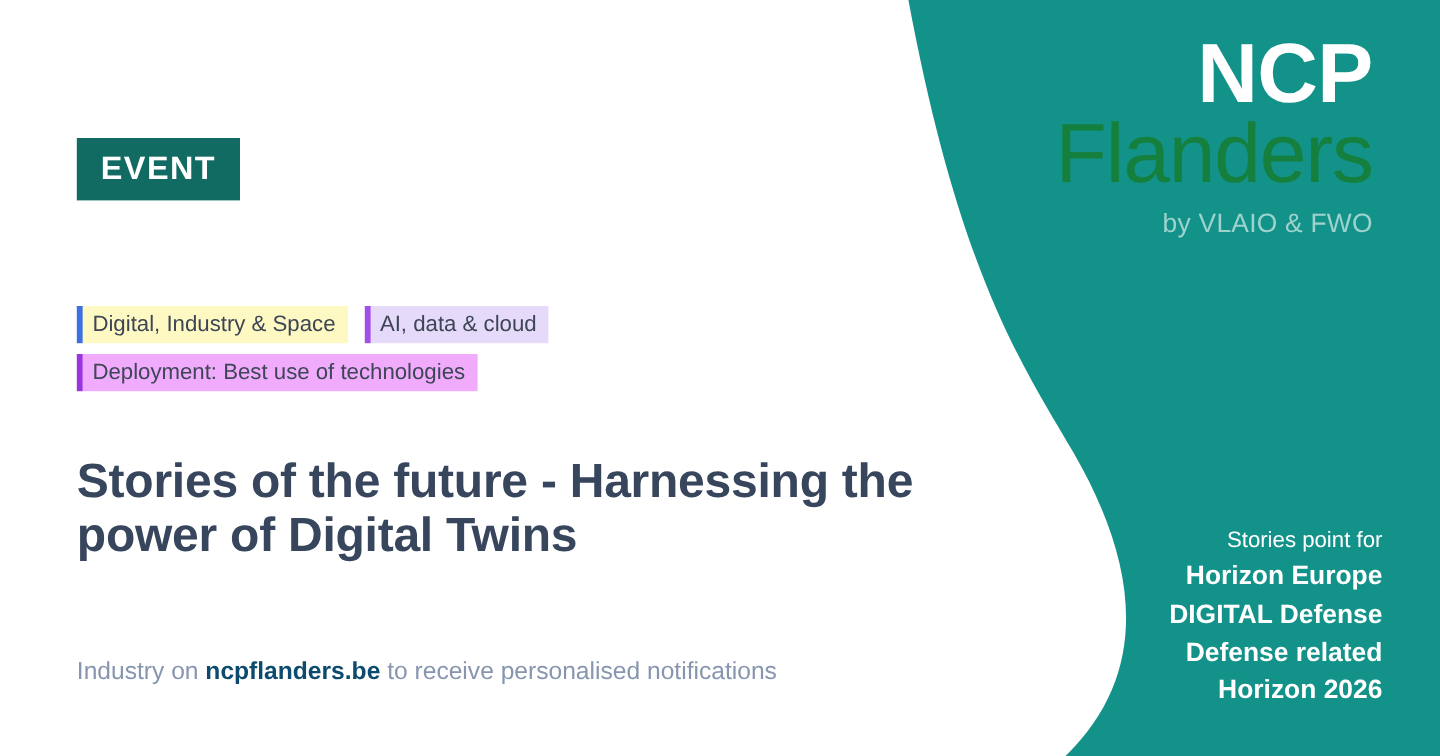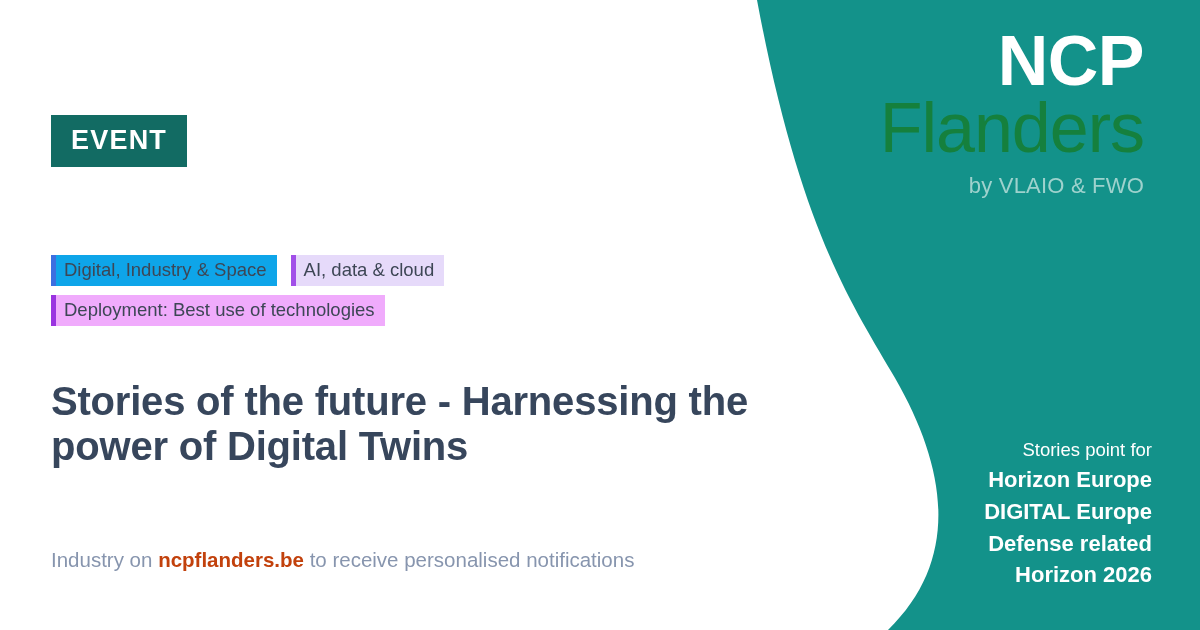--- a/index.html
+++ b/index.html
@@ -24,21 +24,21 @@
     inset: 0;
     width: 1200px;
     height: 630px;
     pointer-events: none;
   }
   #brand-panel svg { display: block; }
 
   
   .left-col {
     position: absolute;
-    left: 51px;
+    left: 64px;
     top: 0;
     width: 800px;
     height: 580px;
   }
 
   
   .meta-row {
     position: absolute;
     left: 0;
     top: 115px;
@@ -200,49 +200,49 @@
   <div class="left-col">
 
     <div class="meta-row">
       <div class="event-badge" style="background: rgb(18, 107, 99);">EVENT</div>
     </div>
 
     <div class="tags">
       <div class="tag-row">
         <span class="tag">
           <span class="tag-bar" style="background: rgb(60, 111, 224);"></span>
-          <span class="tag-label" style="background: #0ea5e9; color: rgb(61, 70, 85); text-align: center;">Digital, Industry &amp; Space</span>
+          <span class="tag-label" style="background: #fef9c3; color: rgb(61, 70, 85); text-align: center;">Digital, Industry &amp; Space</span>
         </span>
         <span class="tag">
           <span class="tag-bar" style="background: rgb(161, 79, 232);"></span>
           <span class="tag-label" style="background: rgb(230, 218, 250); color: rgb(61, 70, 85);">AI, data &amp; cloud</span>
         </span>
       </div>
       <div class="tag-row">
         <span class="tag">
           <span class="tag-bar" style="background: rgb(154, 51, 224);"></span>
           <span class="tag-label" style="background: #f0abfc; color: rgb(61, 70, 85);">Deployment: Best use of technologies</span>
         </span>
       </div>
     </div>
 
     <h1 class="title" style="color: rgb(55, 70, 92);">Stories of the future - Harnessing the power of Digital Twins</h1>
 
     <div class="subscribe" style="color: rgb(135, 149, 174);">
-      <span>Industry on </span><span class="site" style="color: #c2410c;">ncpflanders.be</span><span> to receive personalised notifications</span>
+      <span>Industry on </span><span class="site" style="color: #0c4a6e;">ncpflanders.be</span><span> to receive personalised notifications</span>
     </div>
   </div>
 
   <div class="logo">
     <div class="logo-ncp" style="color: rgb(255, 255, 255);">NCP</div>
     <div class="logo-flanders" style="color: #15803d;">Flanders</div>
     <div class="logo-by" style="color: rgb(158, 210, 205);">by VLAIO &amp; FWO</div>
   </div>
 
   <div class="contact" style="color: rgb(255, 255, 255);">
     <div class="contact-lead">Stories point for</div>
     <div class="contact-item">Horizon Europe</div>
-    <div class="contact-item">DIGITAL Europe</div>
+    <div class="contact-item">DIGITAL Defense</div>
     <div class="contact-item">Defense related</div>
     <div class="contact-item">Horizon 2026</div>
   </div>
 
 </div>
 
 </body></html>

